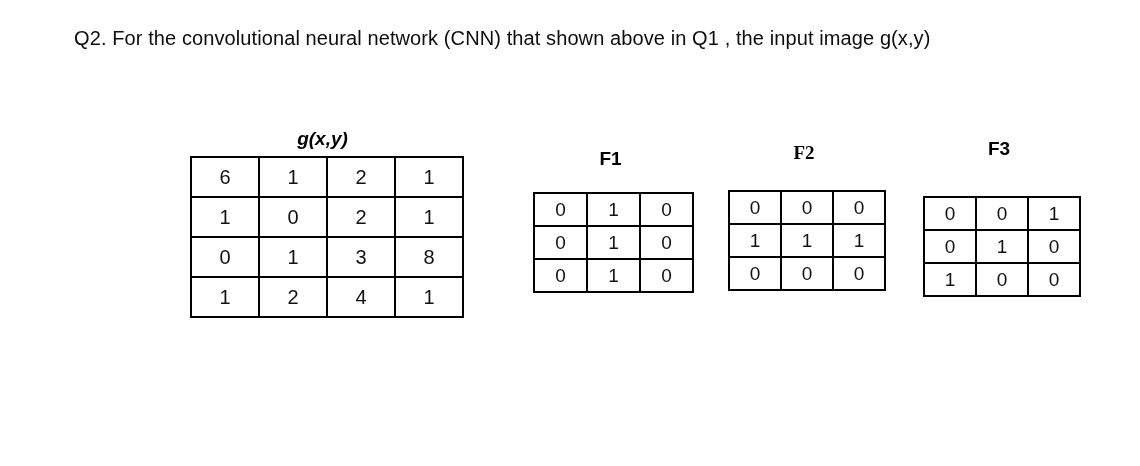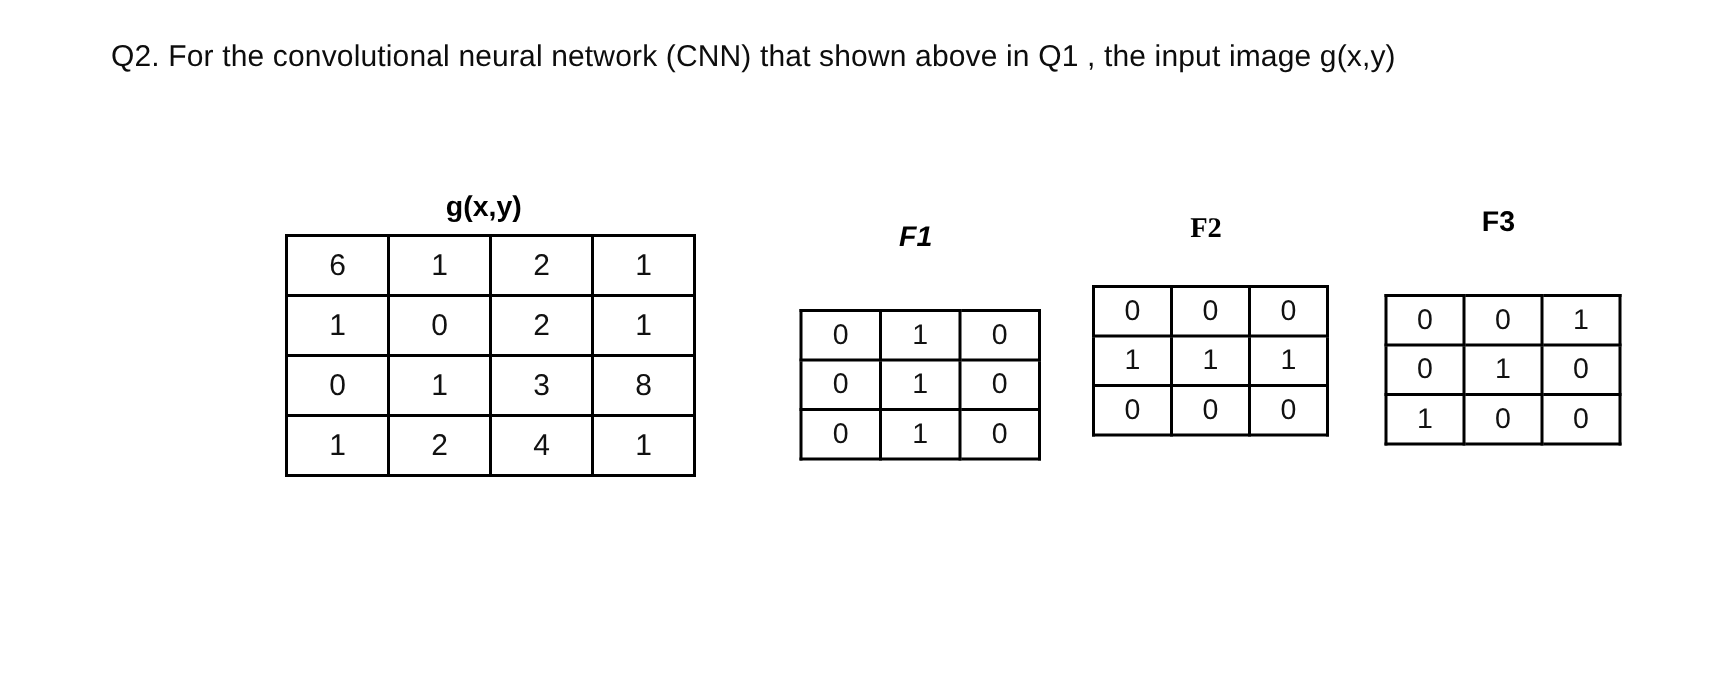--- a/index.html
+++ b/index.html
@@ -55,39 +55,39 @@
     border: 2px solid #000000;
     text-align: center;
     vertical-align: middle;
     font-size: 19px;
     color: #111111;
     padding: 0;
   }
 
   
   #block-g { left: 190px; top: 128px; }
-  #block-g .matrix-caption { width: 265px; }
+  #block-g .matrix-caption { width: 265px; font-style: italic; }
   #block-g table.matrix td { width: 66px; height: 38px; font-size: 20px; }
 
   
   #block-f1 { left: 533px; top: 148px; }
   #block-f1 .matrix-caption { width: 155px; }
   #block-f1 table.matrix td { width: 51px; height: 31px; }
 
   
   #block-f2 { left: 728px; top: 142px; }
   #block-f2 .matrix-caption { width: 152px; font-family: Liberation Serif, serif; }
   #block-f2 table.matrix td { width: 50px; height: 31px; }
 
   
   #block-f3 { left: 923px; top: 138px; }
   #block-f3 .matrix-caption { width: 152px; }
   #block-f3 table.matrix td { width: 50px; height: 31px; }
 
-  #block-f1 .matrix-caption { margin-bottom: 36px; font-style: italic; }
+  #block-f1 .matrix-caption { margin-bottom: 22px; }
   #block-f2 .matrix-caption { margin-bottom: 26px; }
   #block-f3 .matrix-caption { margin-bottom: 36px; }
 </style>
 </head>
 <body>
 
 <div class="question">
   <div class="q-line line1">Q2. For the convolutional neural network (CNN) that shown above in Q1 , the input image g(x,y)</div>
 </div>
 

